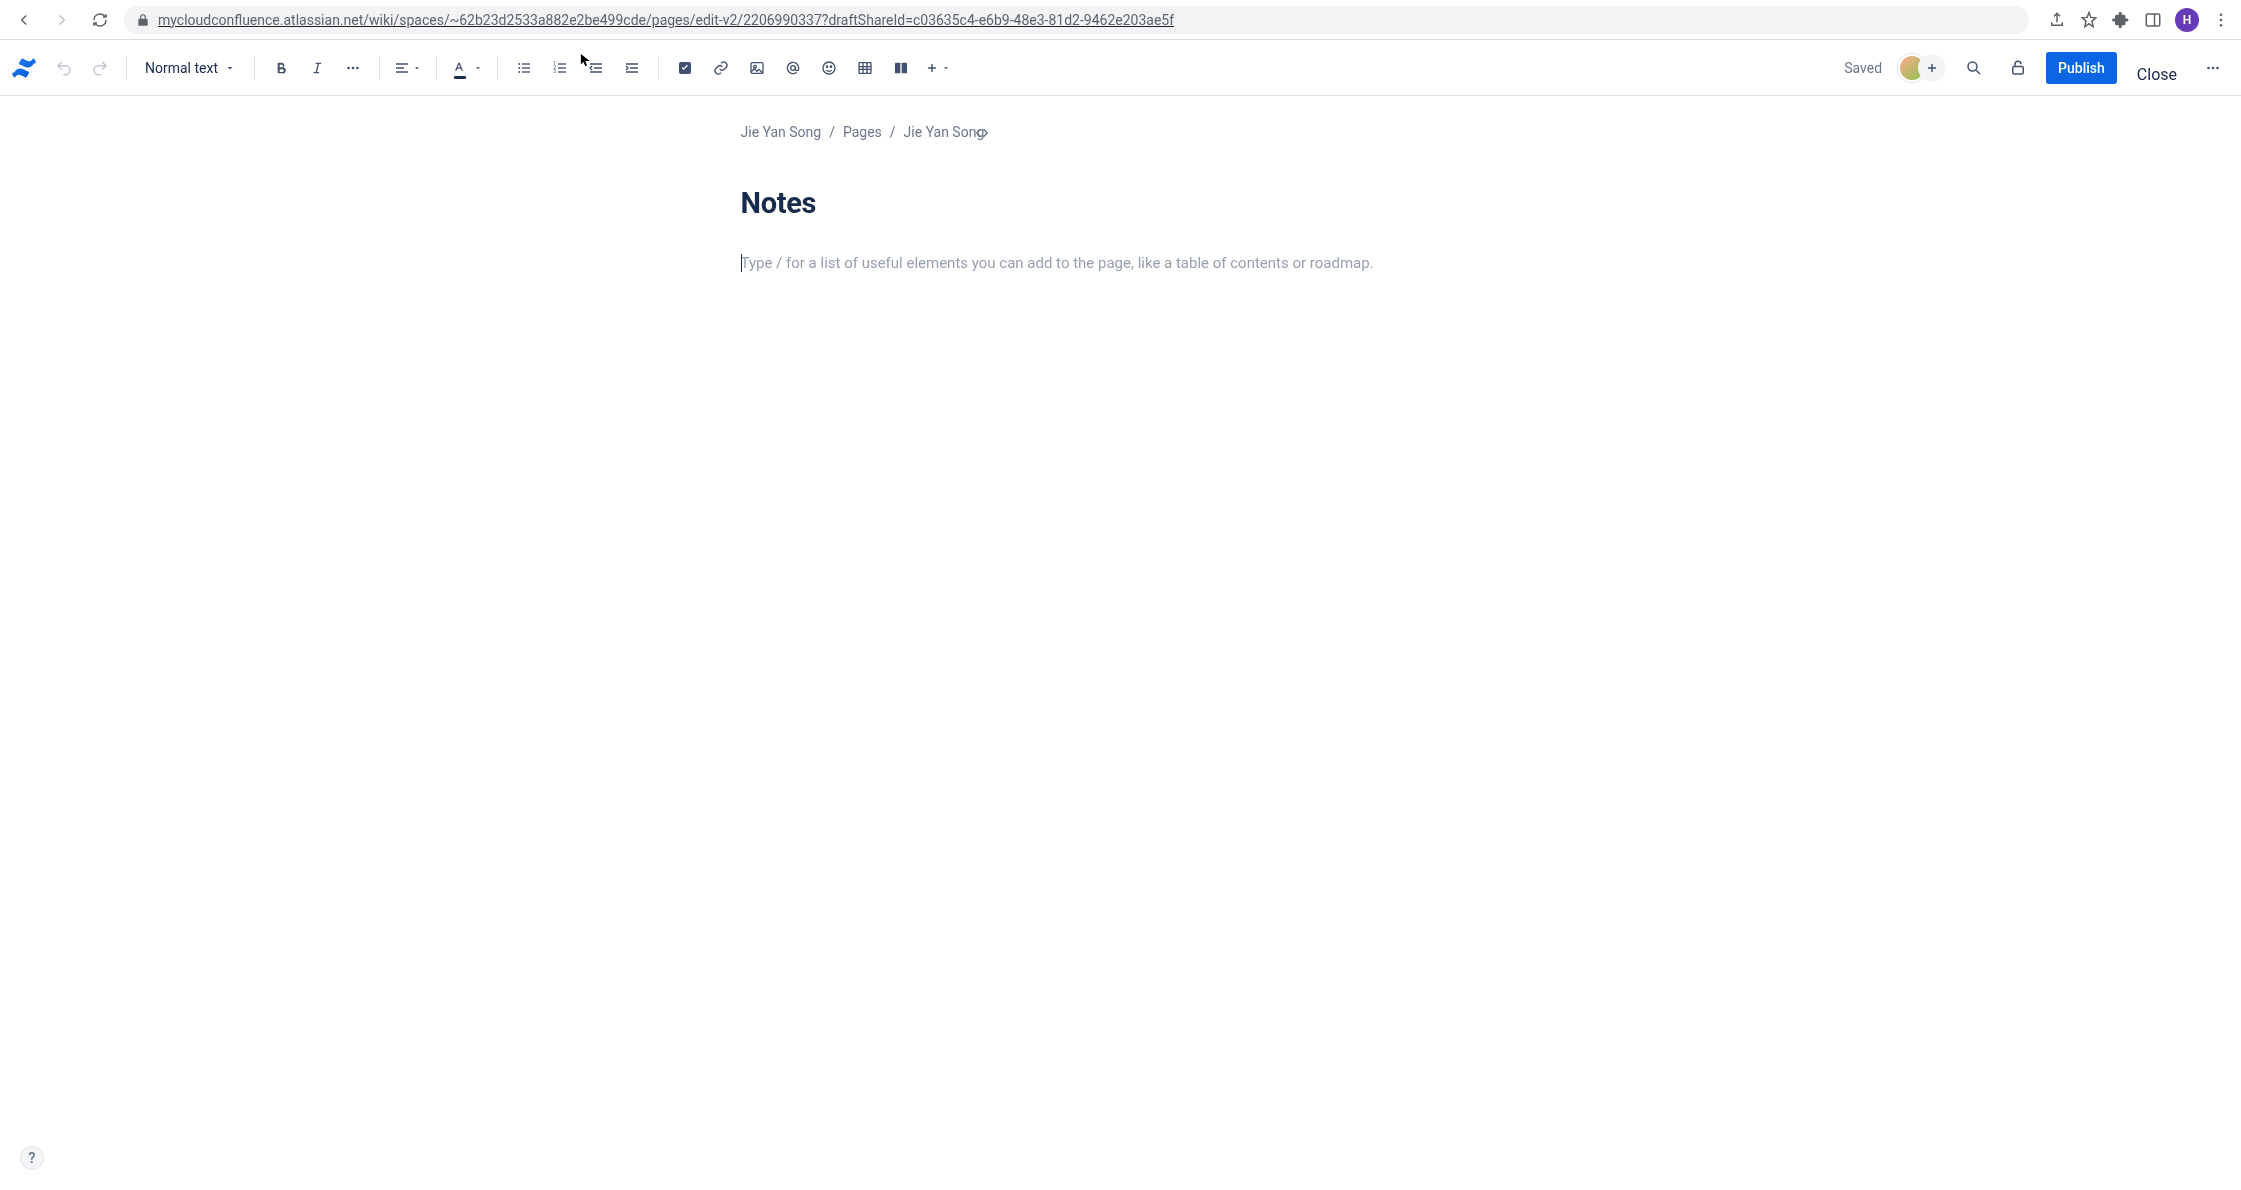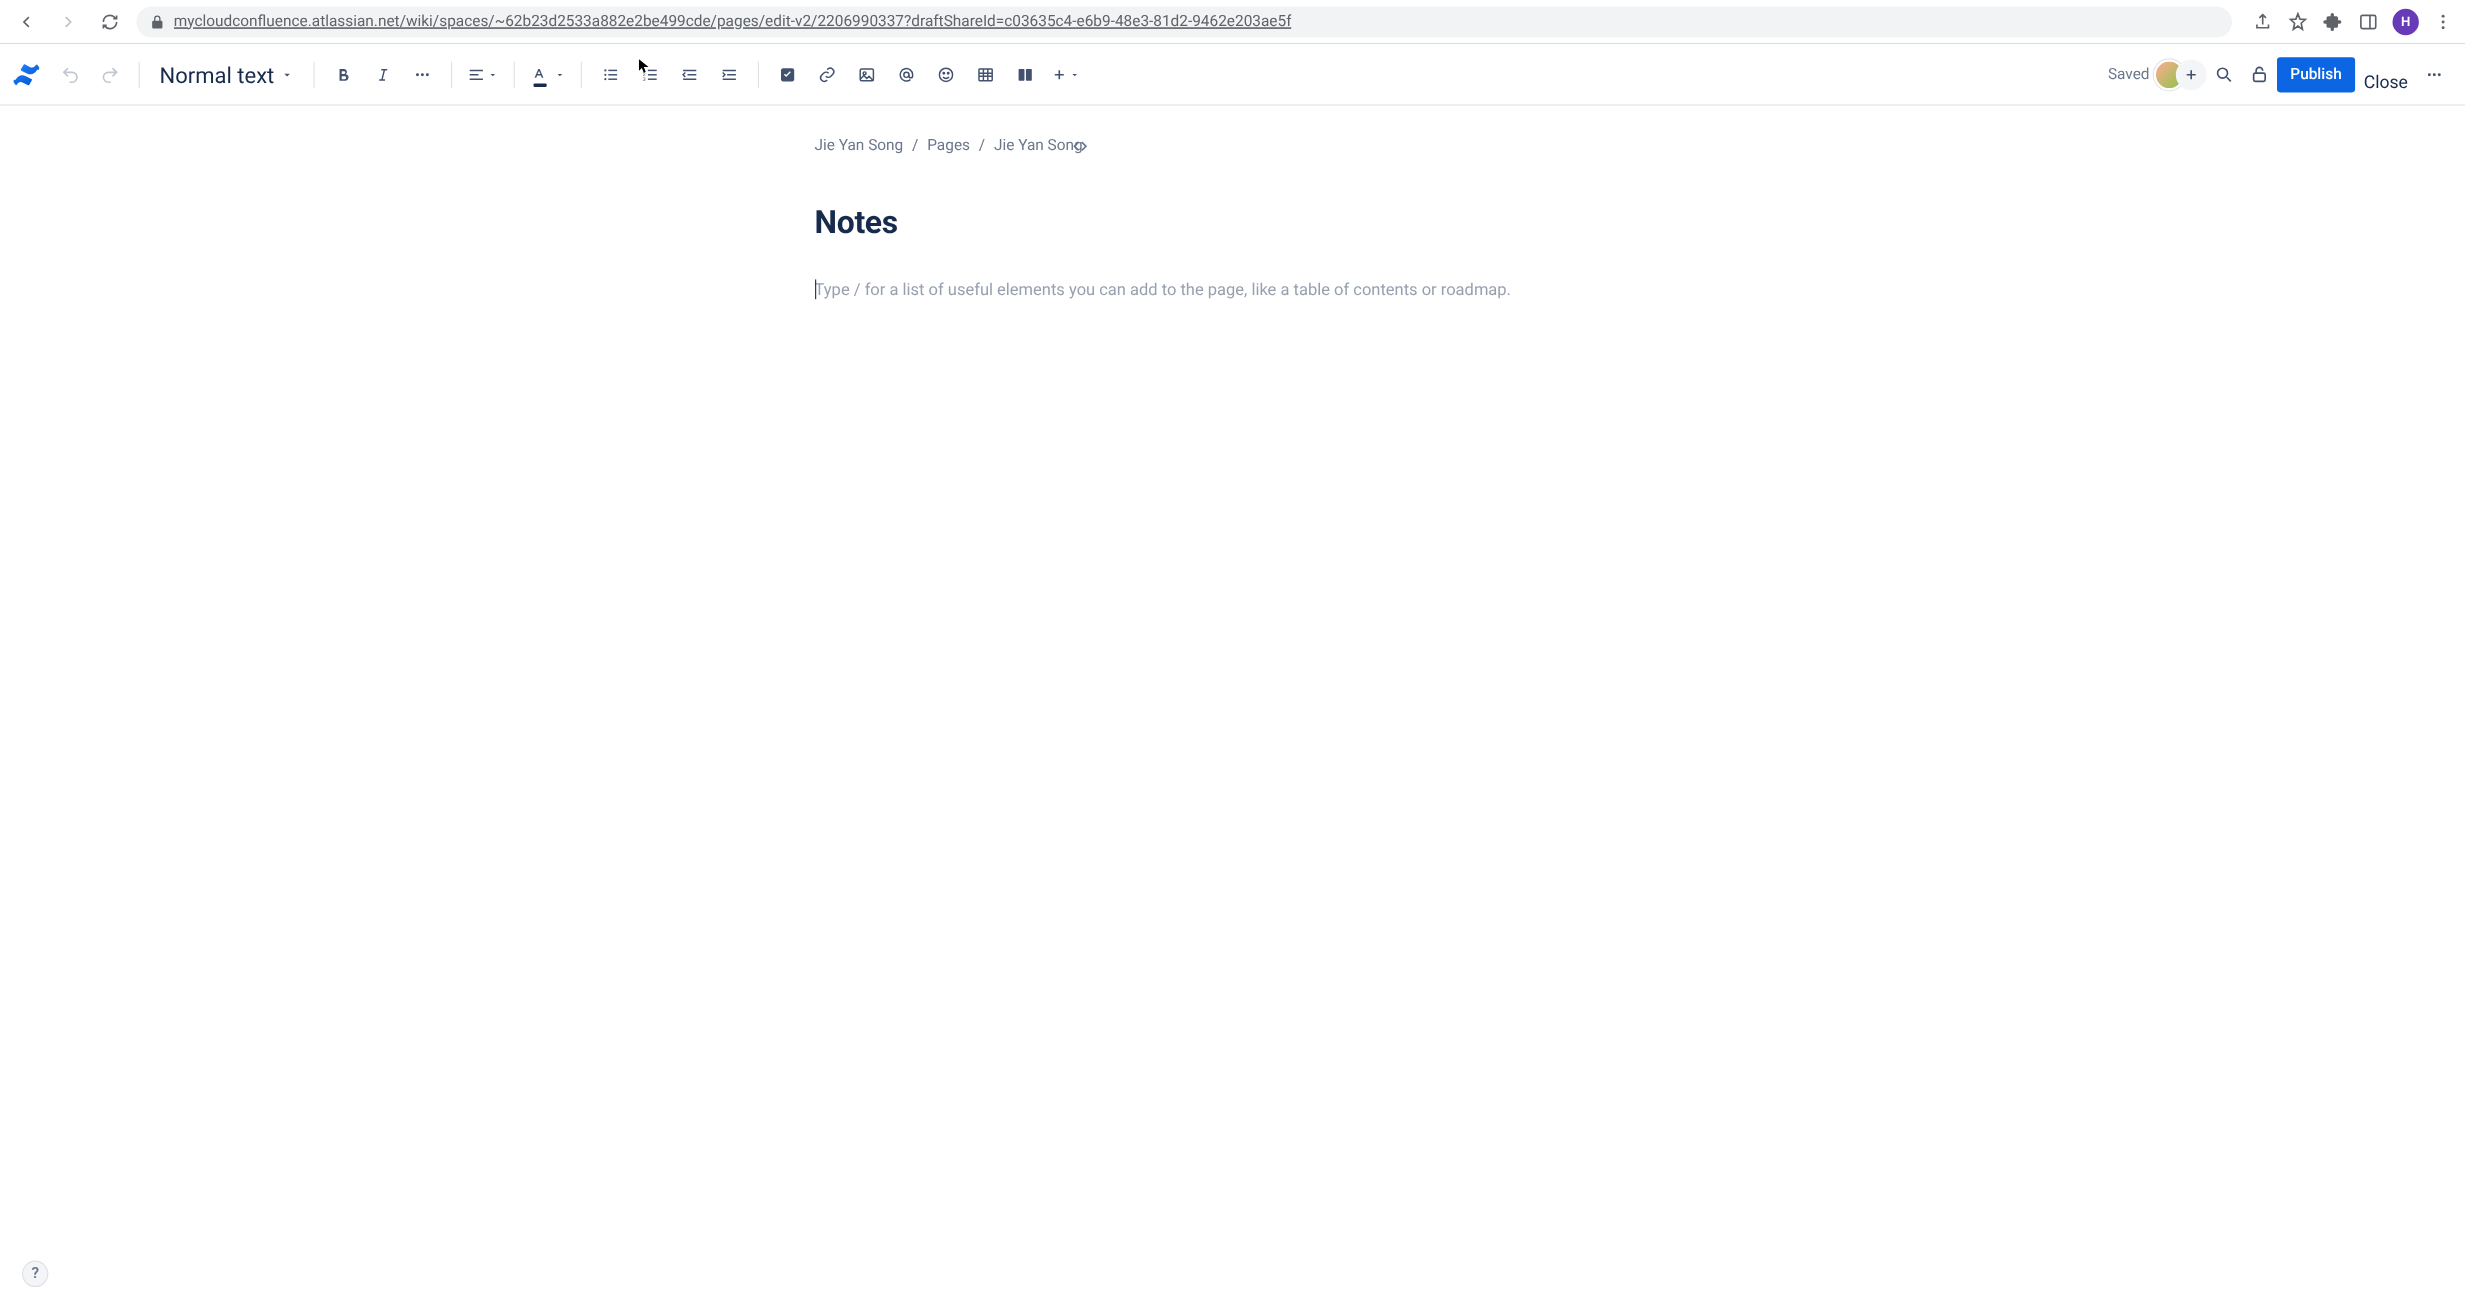--- a/index.html
+++ b/index.html
@@ -29,27 +29,27 @@
   .chrome-right { display:flex; align-items:center; gap:12px; padding-left:8px; }
   .chrome-icon { width:20px; height:20px; color:#5f6368; display:flex; align-items:center; justify-content:center; }
   .chrome-avatar { width:24px; height:24px; border-radius:50%; background:#673ab7; color:#fff; font-size:12px; font-weight:600; display:flex; align-items:center; justify-content:center; }
 
   
   .editor-bar { height:56px; border-bottom:1px solid var(--border); display:flex; align-items:center; padding:0 12px; gap:4px; }
   .logo { width:24px; height:24px; margin-right:8px; }
   .tb-btn { min-width:32px; height:32px; padding:0 4px; display:flex; align-items:center; justify-content:center; border-radius:3px; color:var(--icon); }
   .tb-btn.disabled { color:#c1c7d0; }
   .tb-sep { width:1px; height:24px; background:var(--border); margin:0 6px; }
-  .style-dd { height:32px; display:flex; align-items:center; gap:6px; padding:0 8px; border-radius:3px; color:var(--text); font-size:20px; }
+  .style-dd { height:32px; display:flex; align-items:center; gap:6px; padding:0 8px; border-radius:3px; color:var(--text); font-size:14px; }
   .style-dd .chev { color:var(--icon); }
   .color-btn { position:relative; }
   .color-underline { position:absolute; bottom:5px; left:7px; width:12px; height:3px; background:#172b4d; border-radius:1px; }
   .align-btn { display:flex; align-items:center; gap:2px; }
 
-  .editor-right { margin-left:auto; display:flex; align-items:center; gap:0; }
+  .editor-right { margin-left:auto; display:flex; align-items:center; gap:12px; }
   .saved { font-size:14px; color:var(--muted); margin-right:4px; }
   .avatar-sm { width:28px; height:28px; border-radius:50%; background:linear-gradient(135deg,#ffab91,#8bc34a); border:2px solid #fff; box-shadow:0 0 0 1px #dfe1e6; }
   .avatar-add { width:28px; height:28px; border-radius:50%; background:#f4f5f7; display:flex; align-items:center; justify-content:center; color:var(--icon); margin-left:-8px; }
   .btn-primary { background:var(--blue); color:#fff; font-size:14px; font-weight:500; height:32px; padding:0 12px; border-radius:3px; display:flex; align-items:center; }
   .btn-link { color:var(--text); font-size:16px; height:32px; padding:0 8px; display:flex; align-items:flex-end; border-radius:3px; }
 
   
   .content-wrap { position:absolute; top:96px; left:0; right:0; bottom:0; }
   .doc { margin:0 auto; width:760px; padding-top:28px; }
   .breadcrumbs { display:flex; align-items:center; gap:8px; font-size:14px; color:var(--muted); }

